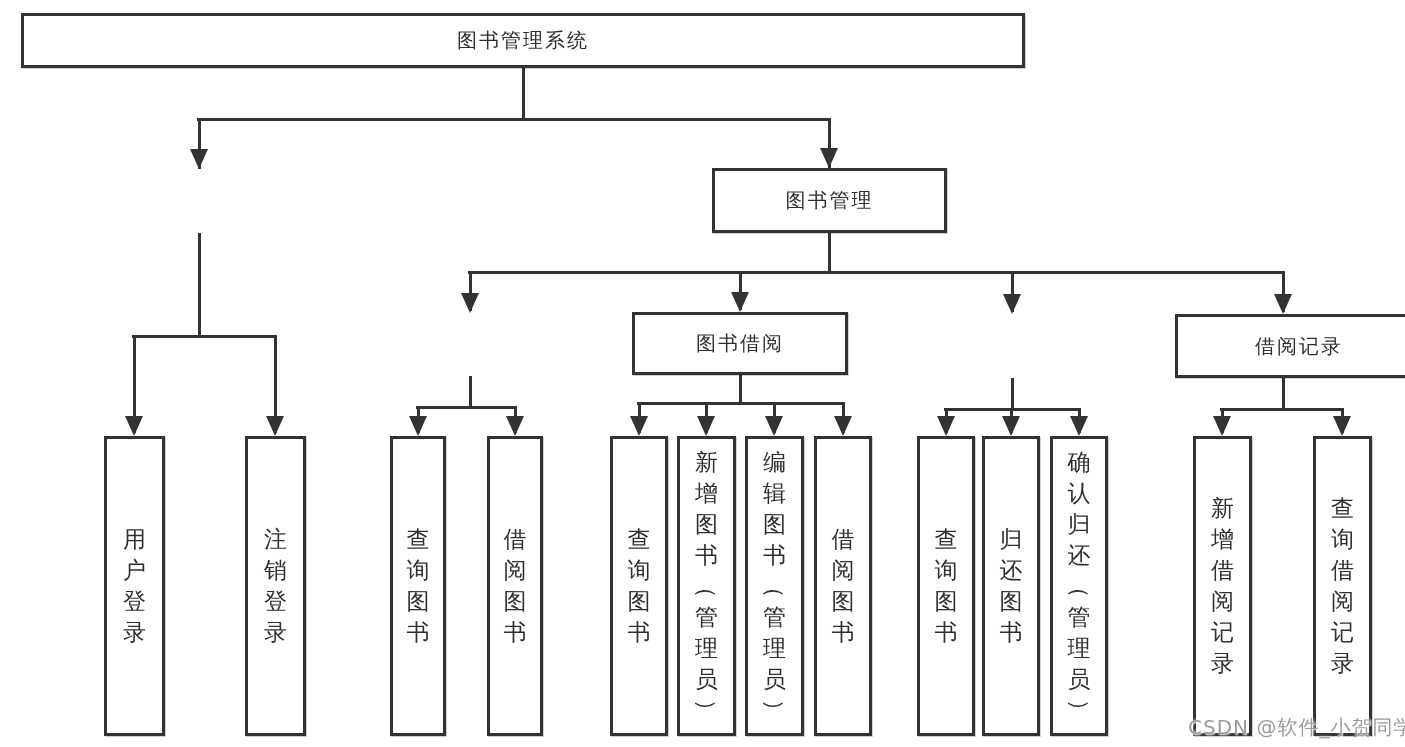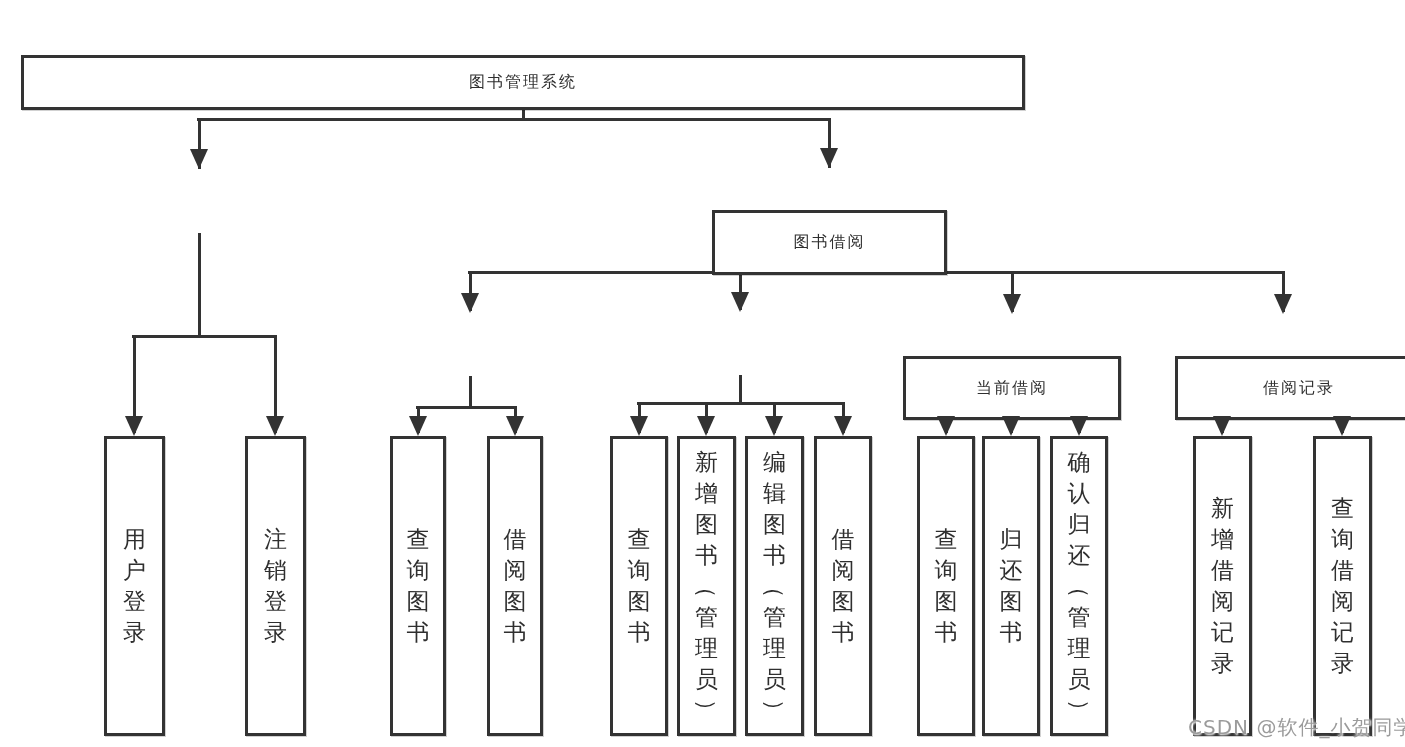--- a/index.html
+++ b/index.html
@@ -16,21 +16,21 @@
     box-sizing: border-box;
     border: 3px solid var(--line, #333333);
     background: var(--box_bg, #ffffff);
     display: flex;
     align-items: center;
     justify-content: center;
     color: var(--text, #2f2f2f);
     box-shadow: 1px 1px 0 rgba(0,0,0,0.18);
     z-index: 2;
   }
-  .hnode { font-size: 16px; letter-spacing: 2px; white-space: nowrap; margin-top: 42px; }
+  .hnode { font-size: 20px; letter-spacing: 2px; white-space: nowrap; }
   .vnode .vlabel {
     display: flex;
     flex-direction: column;
     align-items: center;
     justify-content: center;
     gap: 8px;
     height: 100%;
     font-size: 23px;
     line-height: 1;
   }
@@ -62,25 +62,25 @@
 </head>
 <body>
 
 <div id="canvas">
 
   <div class="nodebox hnode" style="left:21px; top:13px; width:1004px; height:55px;">
     <span>图书管理系统</span>
   </div>
 
   <div class="nodebox hnode" style="left:712px; top:168px; width:235px; height:65px;">
+    <span>图书管理</span>
+  </div>
+
+  <div class="nodebox hnode" style="left:632px; top:312px; width:216px; height:63px;">
     <span>图书借阅</span>
-  </div>
-
-  <div class="nodebox hnode" style="left:903px; top:314px; width:218px; height:64px;">
-    <span>当前借阅</span>
   </div>
   <div class="nodebox hnode" style="left:1175px; top:314px; width:248px; height:64px;">
     <span>借阅记录</span>
   </div>
 
   <div class="nodebox vnode" style="left:104px; top:436px; width:61px; height:300px;">
     <span class="vlabel">
         <span>用</span>
         <span>户</span>
         <span>登</span>

